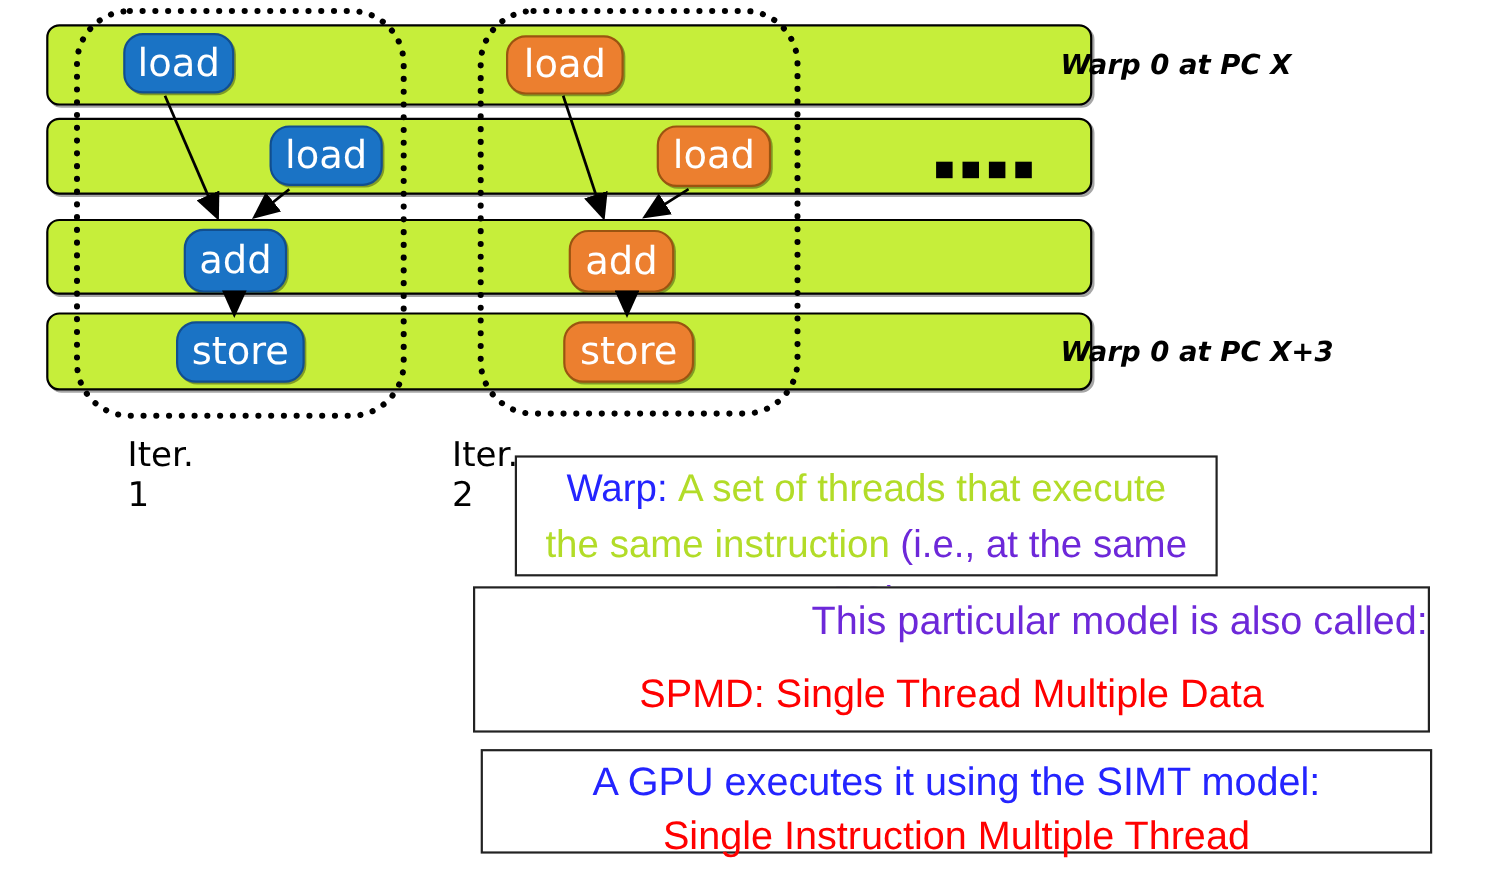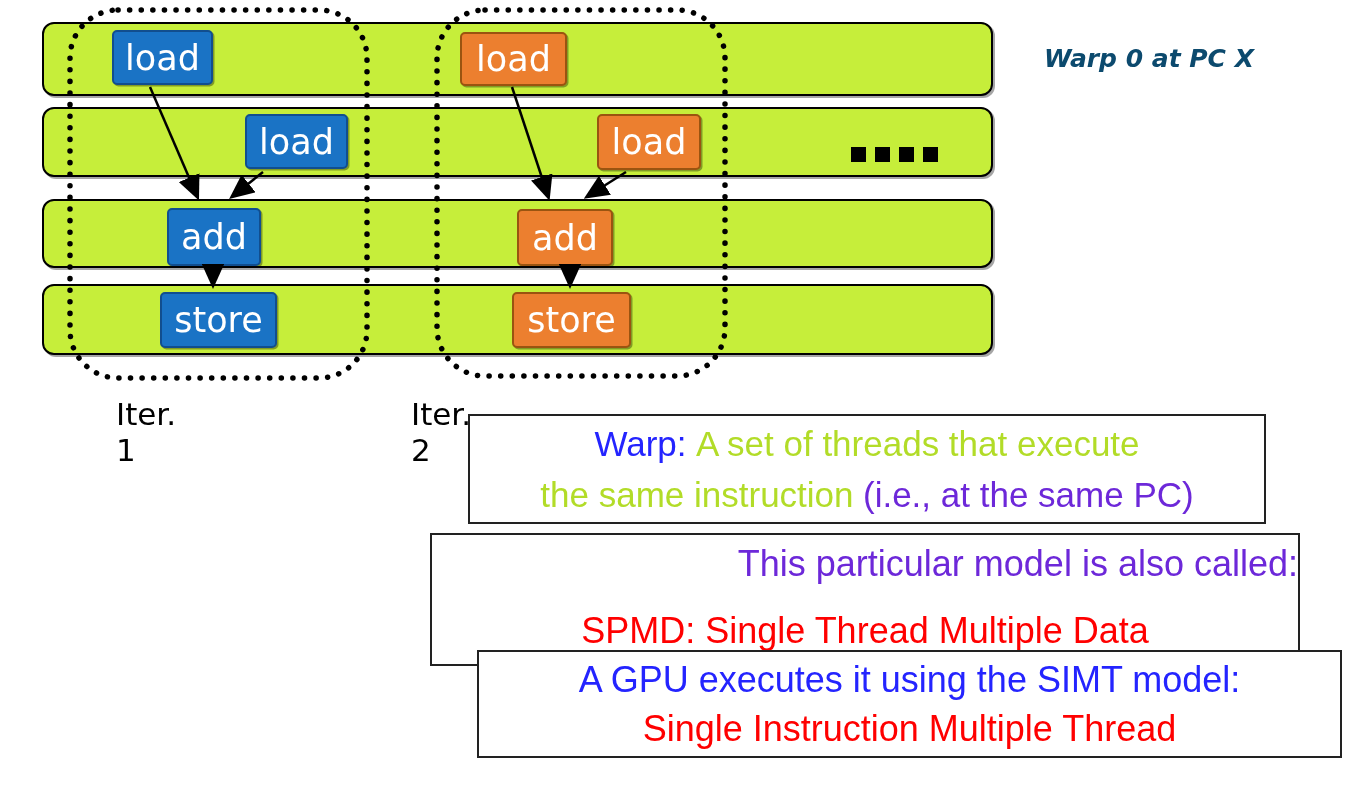--- a/index.html
+++ b/index.html
@@ -14,29 +14,29 @@
     background:#c6ee3a; border:2px solid #000; border-radius:12px;
     box-sizing:border-box; box-shadow:2px 2px 0 rgba(0,0,0,0.35);
   }
   .bar1{top:22px;height:74px}
   .bar2{top:107px;height:70px}
   .bar3{top:199px;height:69px}
   .bar4{top:284px;height:71px}
 
   
   .warp-label {
-    position:absolute; left:1044px; color:#0c4a6e;
+    position:absolute; left:964px; color:#000000;
     font-weight:bold; font-style:italic; font-size:25px; white-space:nowrap;
   }
   .wl1{top:44px} .wl2{top:127px} .wl3{top:219px} .wl4{top:305px}
 
   
   .op {
     position:absolute; display:flex; align-items:center; justify-content:center;
-    color:#fff; font-size:35px; border-radius:5px; box-sizing:border-box;
+    color:#fff; font-size:35px; border-radius:18px; box-sizing:border-box;
     box-shadow:1.5px 1.5px 0 rgba(0,0,0,0.35); z-index:2;
   }
   .blue   { background:#1a73c5; border:2.5px solid #114e8f; }
   .orange { background:#ec7f2f; border:2.5px solid #9a5410; }
   .i1-load1{left:112px;top:30px;width:101px;height:55px}
   .i1-load2{left:245px;top:114px;width:103px;height:55px}
   .i1-add  {left:167px;top:208px;width:94px;height:58px}
   .i1-store{left:160px;top:292px;width:117px;height:56px}
   .i2-load1{left:460px;top:32px;width:107px;height:54px}
   .i2-load2{left:597px;top:114px;width:104px;height:56px}
@@ -53,45 +53,46 @@
   
   .iter-marker { position:absolute; font-size:31px; line-height:36px; color:#000;margin-left:28px; }
   .iter1{left:88px;top:396px} .iter2{left:383px;top:396px}
 
   
   .callout {
     position:absolute; background:#fff; border:2px solid #222;
     box-sizing:border-box; text-align:center;
     font-family:"Liberation Sans", sans-serif; z-index:4;
   }
-  .warp-def { left:468px; top:414px; width:798px; height:110px;
+  .warp-def { left:468px; top:414px; width:639px; height:110px;
               font-size:35px; line-height:51px; padding-top:2px; }
   .spmd-box { left:430px; top:533px; width:870px; height:133px;
               font-size:36px; display:flex; flex-direction:column;
               justify-content:space-between; padding:8px 0 12px; }
-  .simt-box { left:437px; top:650px; width:865px; height:108px;
-              font-size:36px; line-height:49px; padding-top:3px;margin-left:40px; }
+  .simt-box { left:437px; top:681px; width:865px; height:95px;
+              font-size:36px; line-height:49px; padding-top:3px; }
 
   .c-blue  { color:#2424ff; }
   .c-green { color:#b2dc28; }
   .c-black { color:#6d28d9;text-align:right; }
   .c-red   { color:#ff0000; }
   .gap-r   { margin-right:0.27em; }
 </style>
 </head>
 <body>
 
 <div class="stage">
 
   <div class="bar bar1"></div>
   <div class="bar bar2"></div>
   <div class="bar bar3"></div>
   <div class="bar bar4"></div>
 
   <div class="warp-label wl1">Warp 0 at PC X</div>
+  <div class="warp-label wl4">Warp 0 at PC X+3</div>
 
   <div class="op blue i1-load1">load</div>
   <div class="op blue i1-load2">load</div>
   <div class="op blue i1-add">add</div>
   <div class="op blue i1-store">store</div>
 
   <div class="op orange i2-load1">load</div>
   <div class="op orange i2-load2">load</div>
   <div class="op orange i2-add">add</div>
   <div class="op orange i2-store">store</div>

